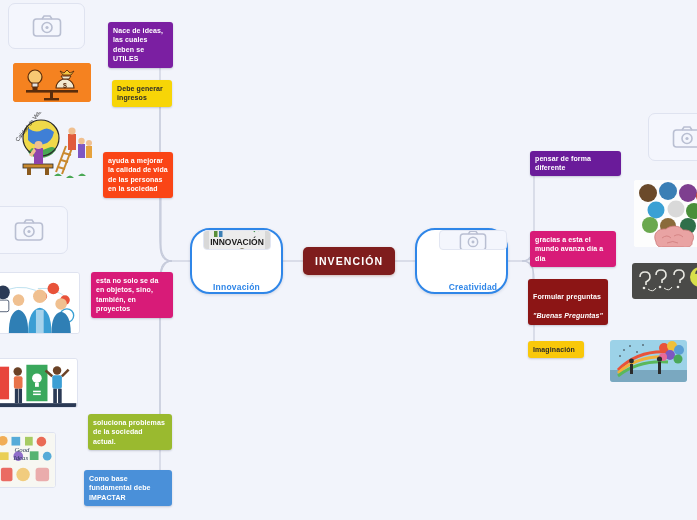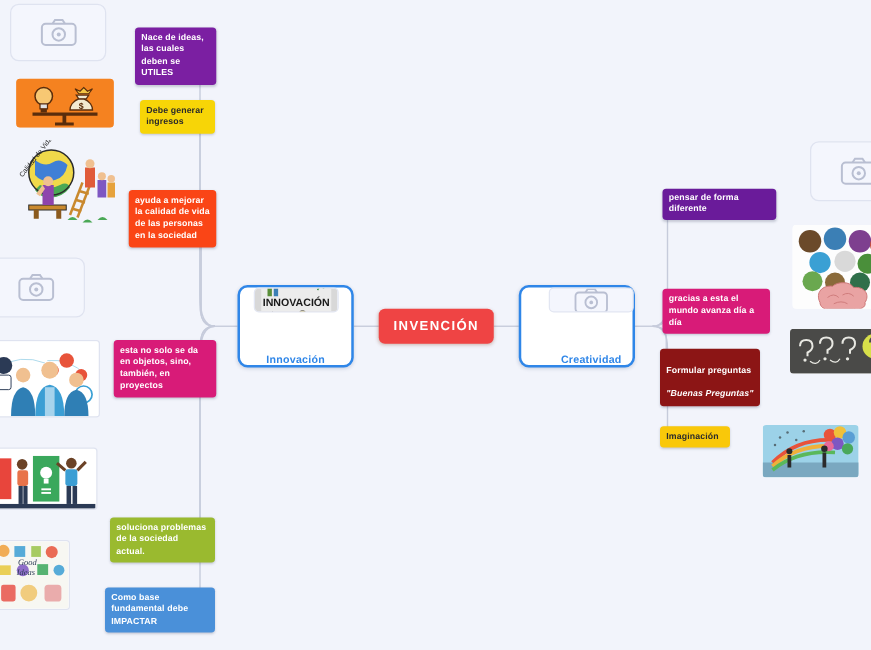--- a/index.html
+++ b/index.html
@@ -51,39 +51,39 @@
     background:#ffffff;
   }
   .pic svg{display:block;width:100%;height:100%;}
 
   
   .main-card{
     position:absolute;
     box-sizing:border-box;
     background:#ffffff;
     border:2px solid #2f86e8;
-    border-radius:8px;
+    border-radius:20px;
     display:flex;flex-direction:column;align-items:center;
     justify-content:center;
     box-shadow:0 1px 3px rgba(40,60,110,.18);
     gap:27px;
   }
   .main-card .thumb{
     width:66px;height:44px;border-radius:4px;overflow:hidden;
     background:#f4f6fd;border:1px solid #e2e6f2;
     display:flex;align-items:center;justify-content:center;
   }
   .main-card .caption{
     margin-top:5px;
     font-size:8.5px;font-weight:700;color:#2f86e8;letter-spacing:.2px;
   }
   .center-node{
     position:absolute;
     box-sizing:border-box;
-    background:#ef4444;
+    background:#7f1d1d;
     border-radius:5px;
     color:#fff;
     font-size:10.5px;
     font-weight:700;
     letter-spacing:1.1px;
     display:flex;align-items:center;justify-content:center;
     box-shadow:0 1px 3px rgba(120,40,10,.3);
   }
 </style>
 </head>

